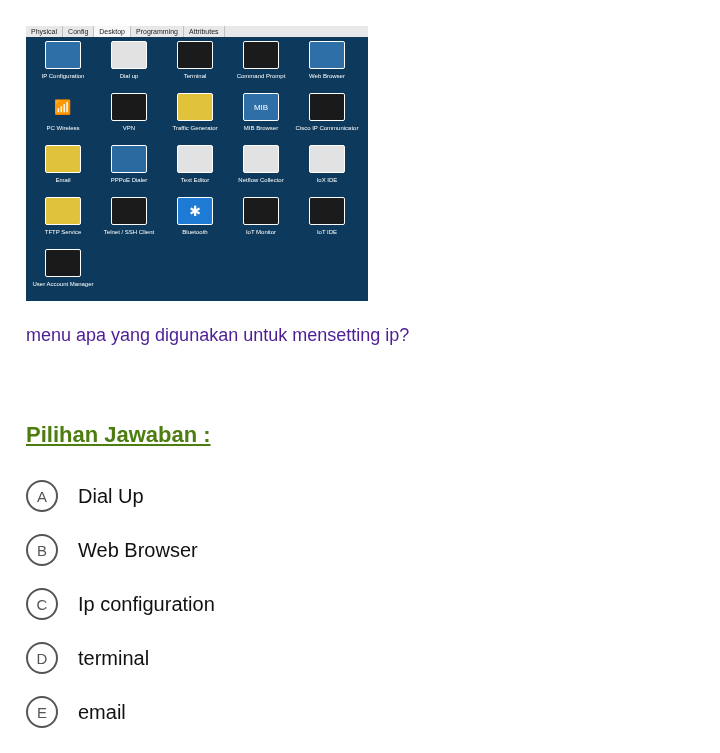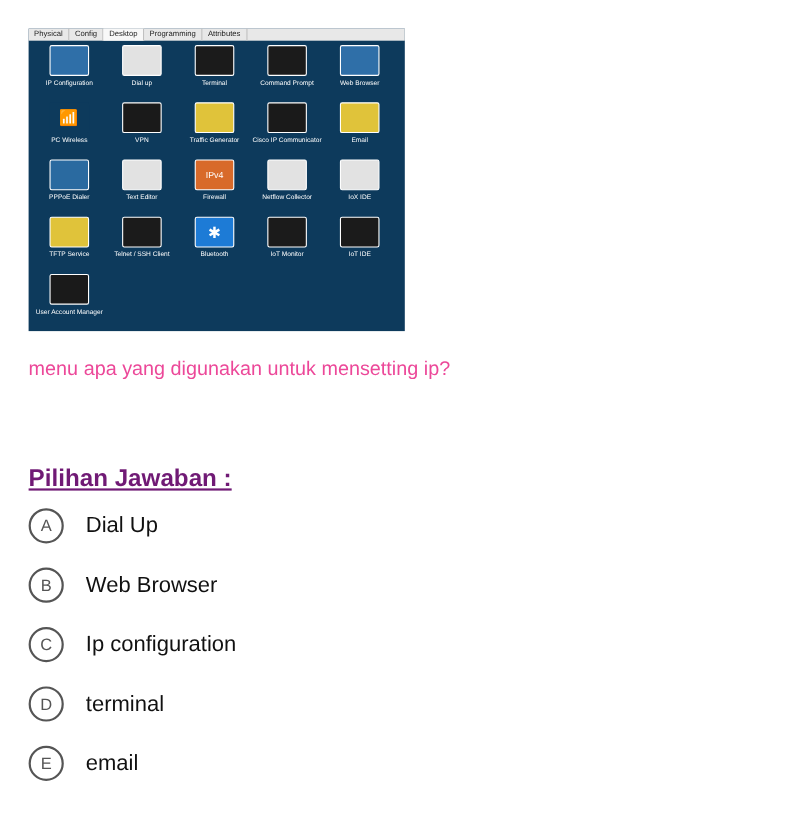--- a/index.html
+++ b/index.html
@@ -22,24 +22,24 @@
   .ico-wht  { background:#e2e2e2; color:#333; }
   .ico-orange{ background:#d86a2a; }
   .ico-bt   { background:#1d7bd6; font-size:14px; }
   .ico-wifi { background:#0d3a5c; color:#e0c33a; font-size:14px; border:none; }
   .ico-pc   { background:#1a1a1a; }
   .ico-pc2  { background:#2a6aa0; }
   .ico-chart{ background:#e2e2e2; }
   .ico-serv { background:#1b1b1b; }
 
   
-  .question { font-size: 18px; color: #ec4899; margin-top: 22px; line-height: 1.4; }
+  .question { font-size: 18px; color: #4c1d95; margin-top: 22px; line-height: 1.4; }
 
   
-  .ans-head { font-size: 22px; font-weight: bold; text-decoration: underline; color: #701a75; margin-top: 74px; margin-bottom: 14px; }
+  .ans-head { font-size: 22px; font-weight: bold; text-decoration: underline; color: #4d7c0f; margin-top: 74px; margin-bottom: 32px; }
   .choices { display: flex; flex-direction: column; gap: 22px; }
   .choice { display: flex; align-items: center; gap: 20px; }
   .circ { width: 32px; height: 32px; border: 2px solid #555; border-radius: 50%; display: flex; align-items: center; justify-content: center; font-size: 15px; color: #555; flex-shrink: 0; }
   .ctxt { font-size: 20px; color: #111; }
 </style>
 </head>
 <body>
 
 <div class="wrap">
 
@@ -79,38 +79,38 @@
           </div>
           <div class="pt-cell">
             <div class="pt-ico ico-pc"></div>
             <div class="pt-lbl">VPN</div>
           </div>
           <div class="pt-cell">
             <div class="pt-ico ico-yel"></div>
             <div class="pt-lbl">Traffic Generator</div>
           </div>
           <div class="pt-cell">
+            <div class="pt-ico ico-blue">MIB</div>
+            <div class="pt-lbl">MIB Browser</div>
+          </div>
+          <div class="pt-cell">
             <div class="pt-ico ico-pc"></div>
             <div class="pt-lbl">Cisco IP Communicator</div>
           </div>
           <div class="pt-cell">
             <div class="pt-ico ico-yel"></div>
             <div class="pt-lbl">Email</div>
           </div>
           <div class="pt-cell">
             <div class="pt-ico ico-pc2"></div>
             <div class="pt-lbl">PPPoE Dialer</div>
           </div>
           <div class="pt-cell">
             <div class="pt-ico ico-wht"></div>
             <div class="pt-lbl">Text Editor</div>
-          </div>
-          <div class="pt-cell">
-            <div class="pt-ico ico-orange">IPv4</div>
-            <div class="pt-lbl">Firewall</div>
           </div>
           <div class="pt-cell">
             <div class="pt-ico ico-chart"></div>
             <div class="pt-lbl">Netflow Collector</div>
           </div>
           <div class="pt-cell">
             <div class="pt-ico ico-wht"></div>
             <div class="pt-lbl">IoX IDE</div>
           </div>
           <div class="pt-cell">

